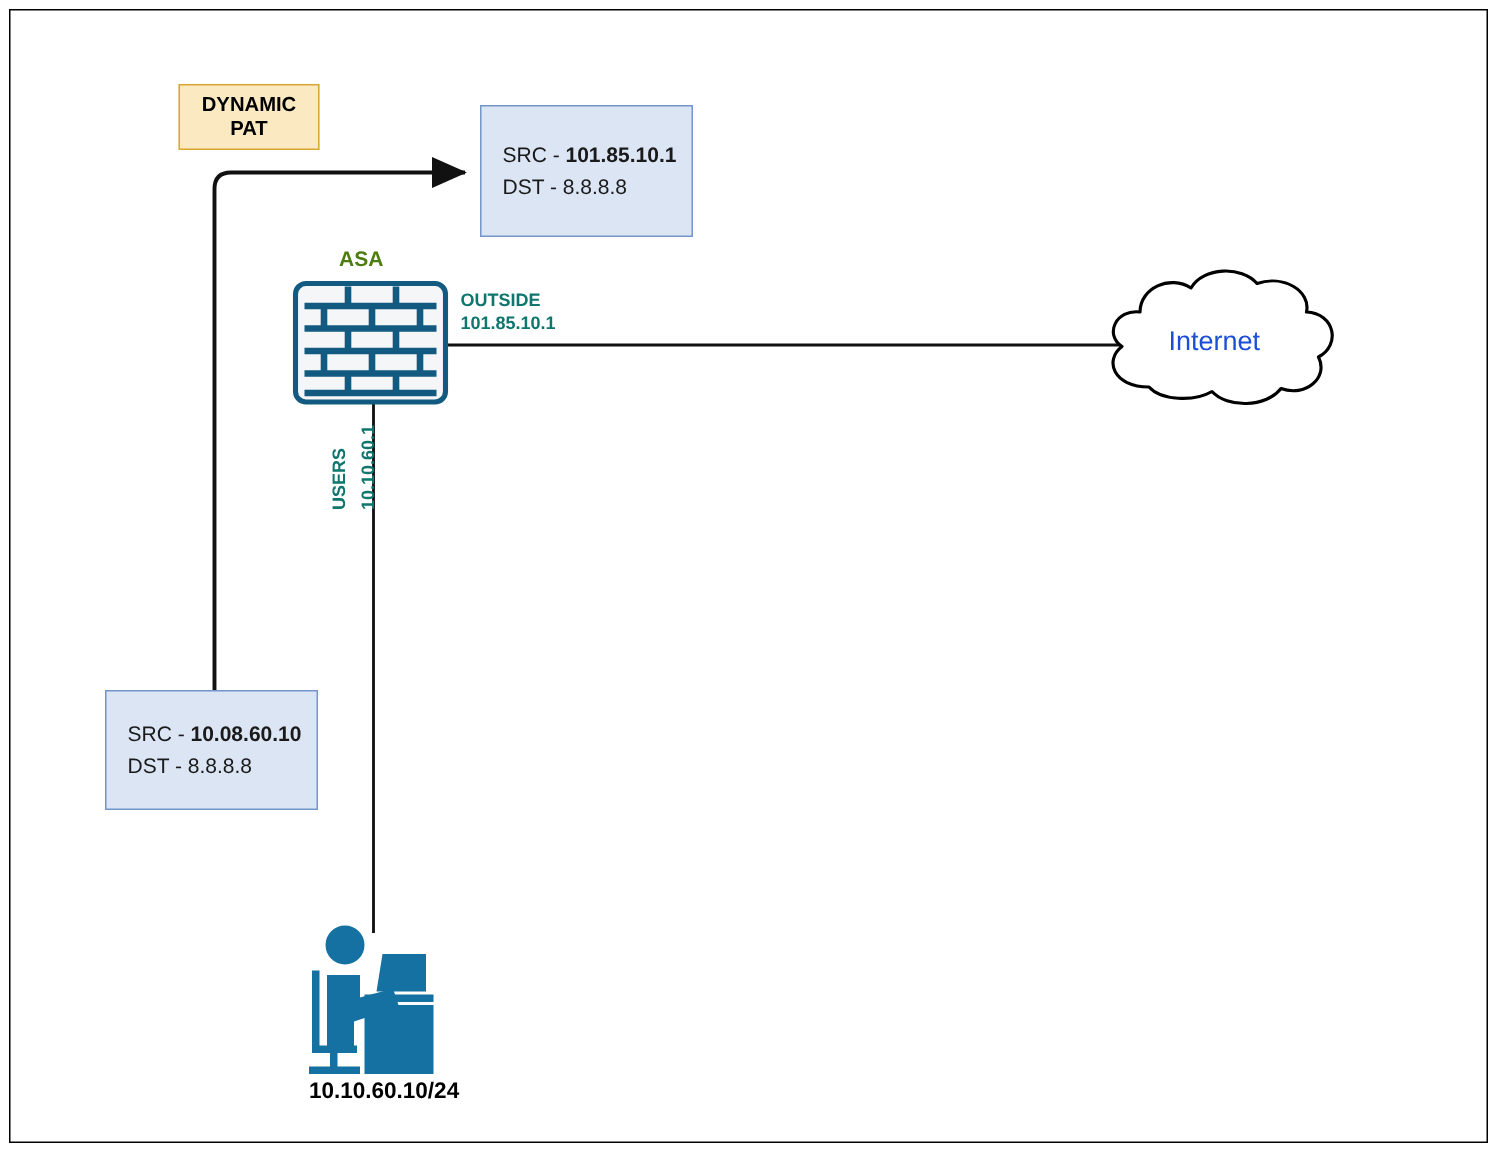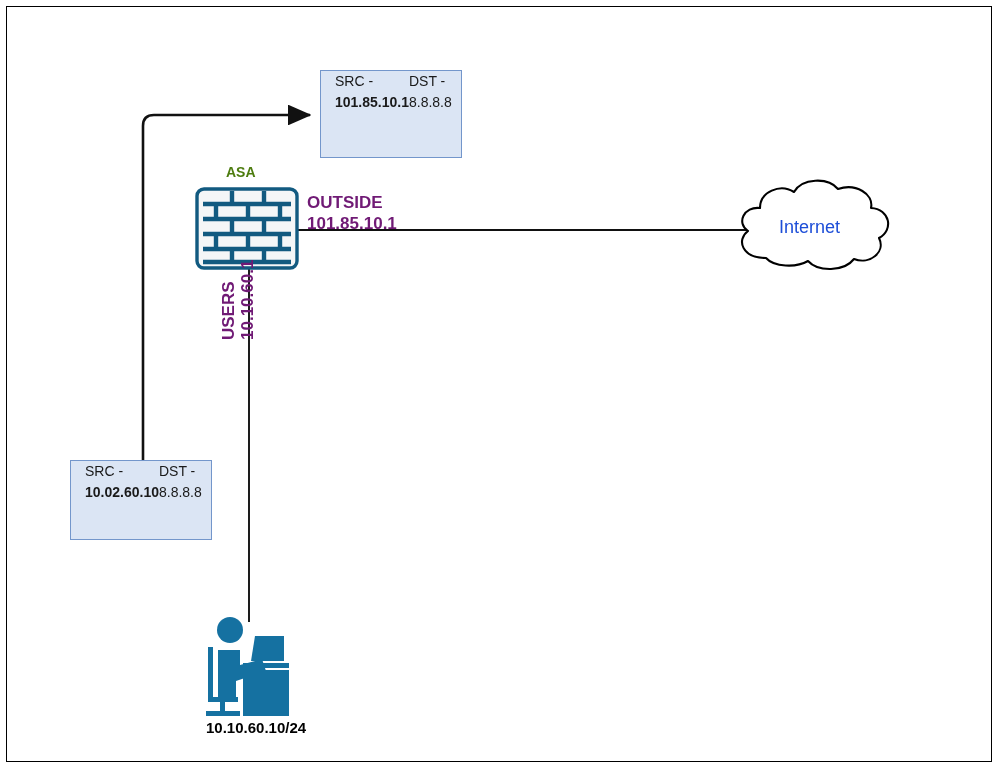--- a/index.html
+++ b/index.html
@@ -50,20 +50,21 @@
     color: #000000;
     line-height: 1.22;
   }
 
   
   .packet-box {
     background: #dbe5f4;
     border: 1.5px solid #7396cb;
     box-sizing: border-box;
     display: flex;
+    flex-direction: column;
     justify-content: center;
     padding-left: 14px;
     font-size: 14px;
     color: #1a1a1a;
     line-height: 1.5;
   }
   .packet-box b { font-weight: bold; }
 
   #packet-top { left: 320px; top: 70px; width: 142px; height: 88px; }
   #packet-bottom { left: 70px; top: 460px; width: 142px; height: 80px; }
@@ -71,23 +72,23 @@
   
   #asa-label {
     left: 226px; top: 164px;
     font-size: 14px; font-weight: bold; color: #4d7c0f;
   }
   #bottom-host-label {
     left: 206px; top: 719px;
     font-size: 15px; font-weight: bold; color: #000;
   }
   .red-label {
-    color: #701a75;
+    color: #0f766e;
     font-weight: bold;
-    font-size: 17px;
+    font-size: 12px;
     line-height: 1.22;
   }
   #outside-label { left: 307px; top: 193px; }
   #users-label {
     left: 205px; top: 272px;
     width: 60px;
   }
   #users-label .rot {
     position: absolute;
     transform-origin: 0 0;
@@ -185,33 +186,39 @@
       <rect x="206" y="711" width="34" height="5"></rect>
 
       <rect x="243" y="670" width="46" height="46"></rect>
 
       <rect x="243" y="663" width="46" height="5"></rect>
 
       <path d="M255,636 L284,636 L284,661 L251,661 Z"></path>
     </g>
   </svg>
 
+  <div id="pat-box" class="abs">
+    <div>
+      <div>DYNAMIC</div>
+      <div>PAT</div>
+    </div>
+  </div>
 
   <div id="packet-top" class="abs packet-box">
     <div>
       <span>SRC - </span><b>101.85.10.1</b>
     </div>
     <div>
       <span>DST - </span><span>8.8.8.8</span>
     </div>
   </div>
 
   <div id="packet-bottom" class="abs packet-box">
     <div>
-      <span>SRC - </span><b>10.02.60.10</b>
+      <span>SRC - </span><b>10.08.60.10</b>
     </div>
     <div>
       <span>DST - </span><span>8.8.8.8</span>
     </div>
   </div>
 
   <div id="asa-label" class="abs">ASA</div>
 
   <div id="outside-label" class="abs red-label">
     <div>OUTSIDE</div>

